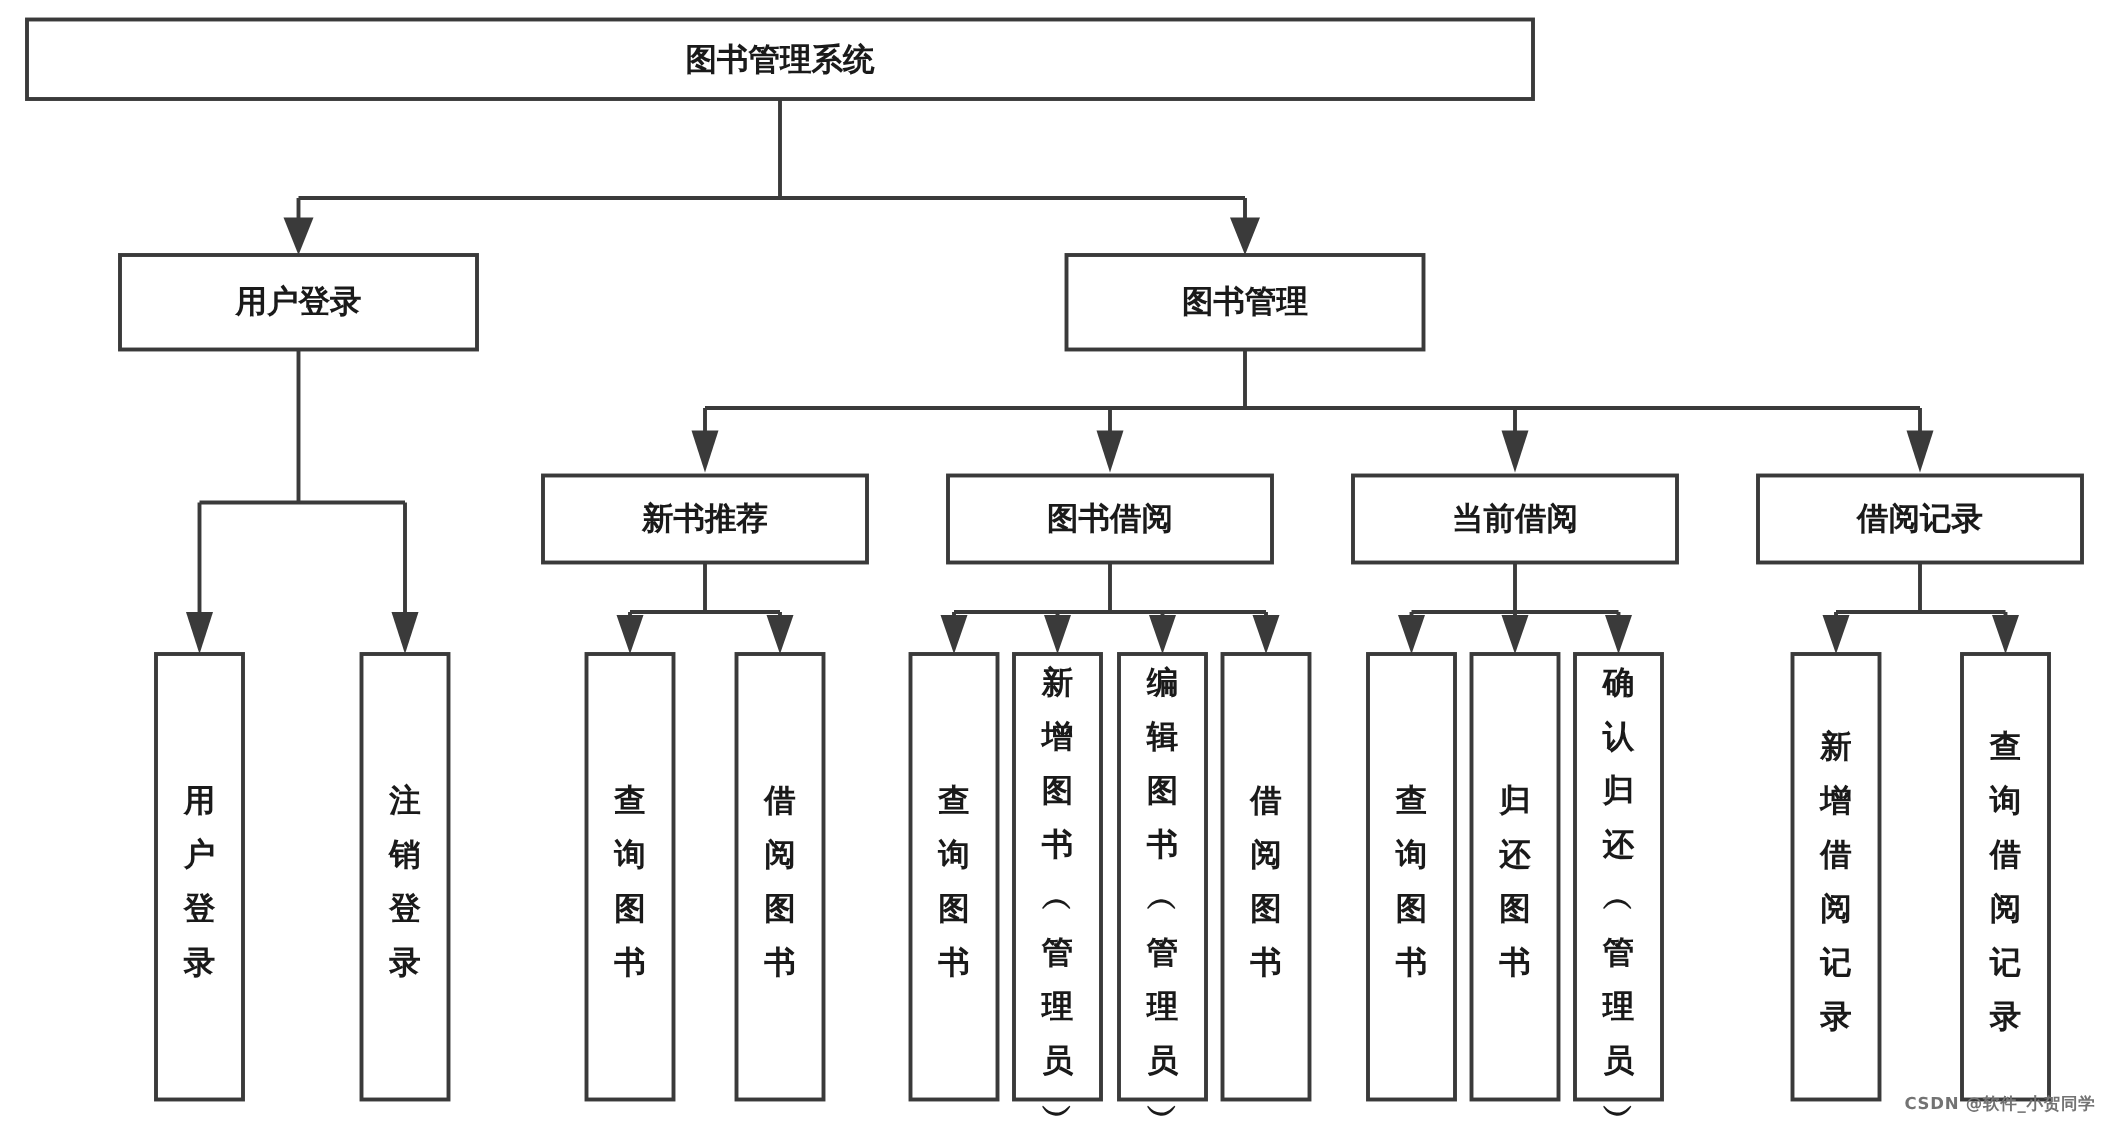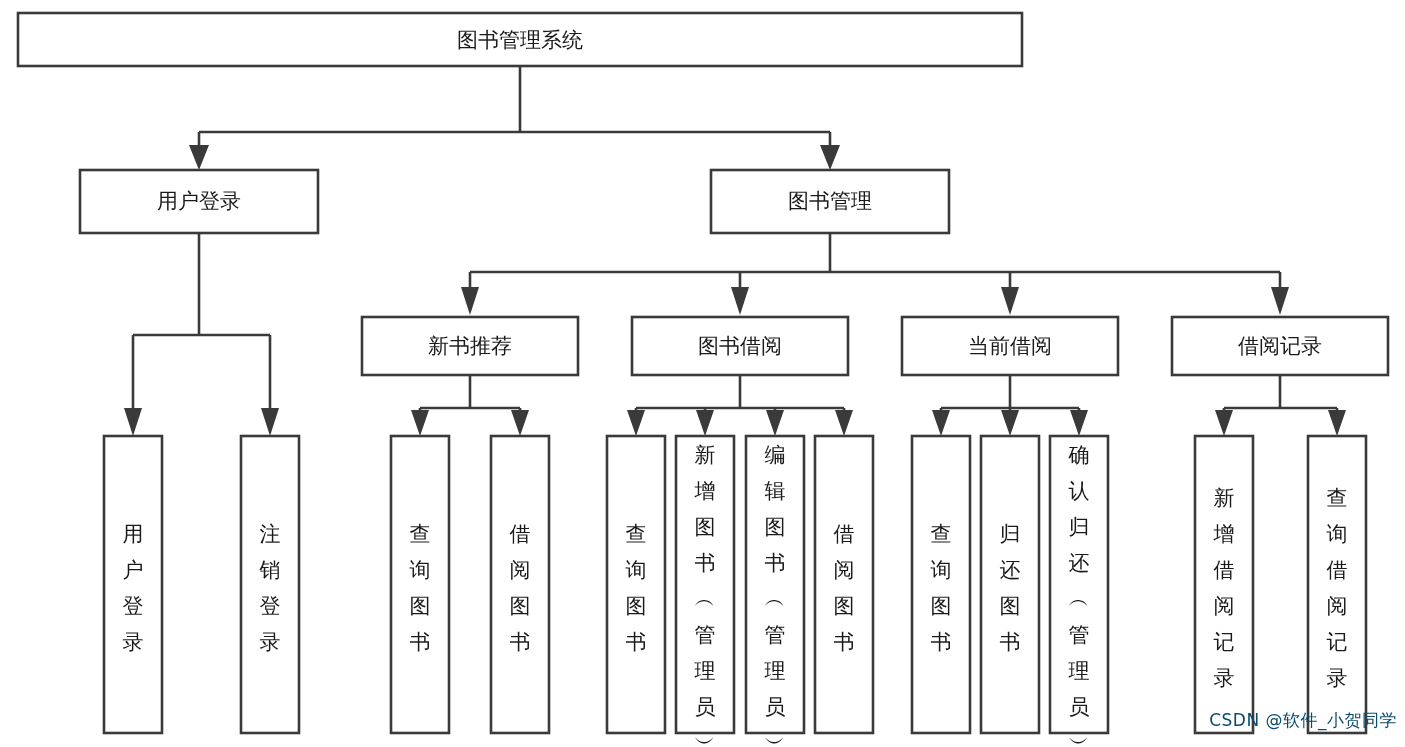--- a/index.html
+++ b/index.html
@@ -11,20 +11,21 @@
     width: 1405px;
     height: 747px;
     font-family: "DejaVu Sans", "Liberation Sans", sans-serif;
     overflow: hidden;
   }
   #diagram-root {
     position: relative;
     width: 1405px;
     height: 747px;
     background: #ffffff;
+    font-weight: bold;
   }
   svg#flow-svg {
     position: absolute;
     left: 0;
     top: 0;
     width: 1405px;
     height: 747px;
     display: block;
   }
   .node-box {
@@ -51,24 +52,24 @@
   }
   .node-label-vert {
     fill: #1a1a1a;
     font-family: "DejaVu Sans", "Liberation Sans", sans-serif;
     font-size: 21px;
     text-anchor: middle;
   }
   .watermark {
     position: absolute;
     right: 8px;
-    bottom: 15px;
-    font-family: "DejaVu Sans", "Liberation Sans", sans-serif;
-    font-size: 17px;
-    color: #0c4a6e;
+    bottom: 4px;
+    font-family: "DejaVu Sans", "Liberation Sans", sans-serif;
+    font-size: 11px;
+    color: #737373;
     white-space: nowrap;
     letter-spacing: 0.5px;
   }
 </style>
 </head>
 <body>
 
 <div id="diagram-root">
 
   <svg id="flow-svg" viewBox="0 0 1405 747" xmlns="http://www.w3.org/2000/svg">

